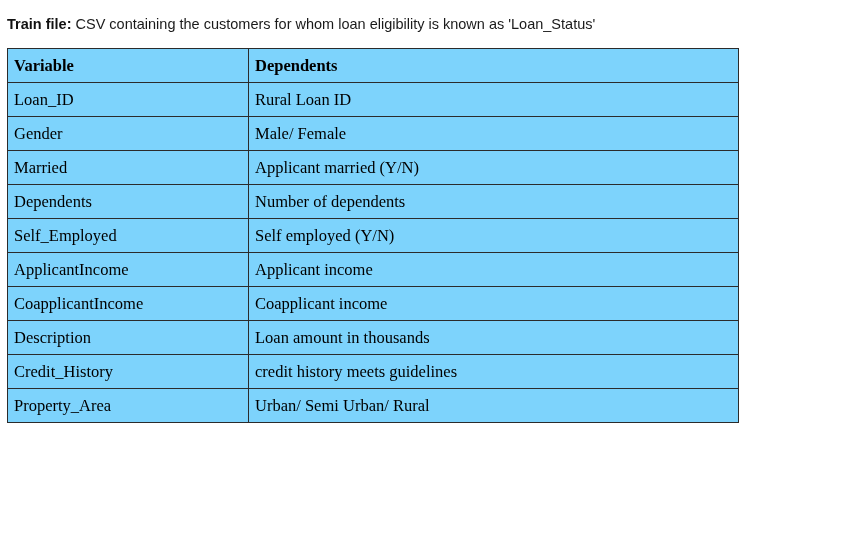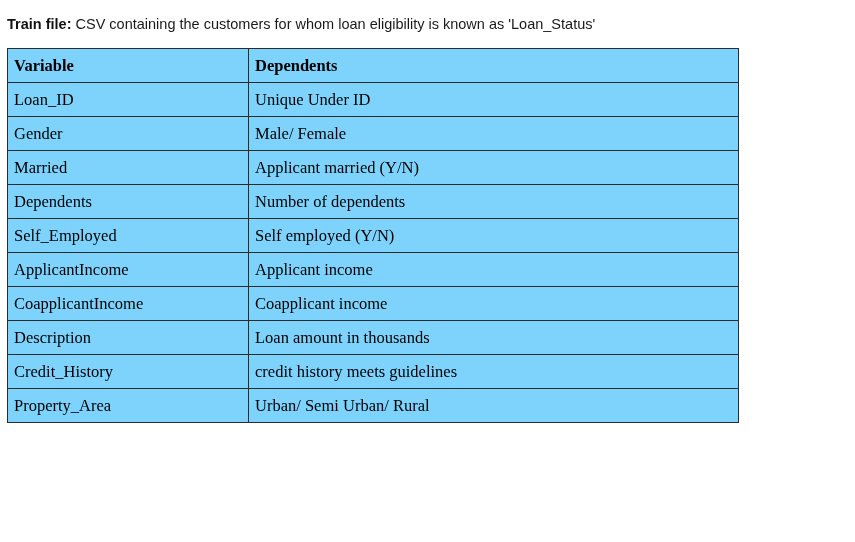--- a/index.html
+++ b/index.html
@@ -75,21 +75,21 @@
       </colgroup>
     <thead>
       <tr>
         <th>Variable</th>
         <th>Dependents</th>
       </tr>
     </thead>
     <tbody>
       <tr>
         <td>Loan_ID</td>
-        <td>Unique Under ID</td>
+        <td>Rural Loan ID</td>
       </tr>
       <tr>
         <td>Gender</td>
         <td>Male/ Female</td>
       </tr>
       <tr>
         <td>Married</td>
         <td>Applicant married (Y/N)</td>
       </tr>
       <tr>

